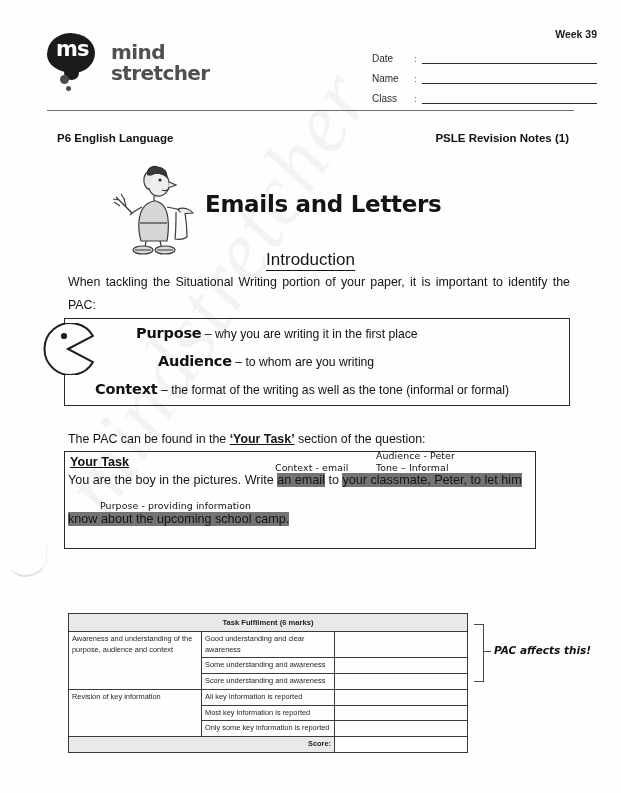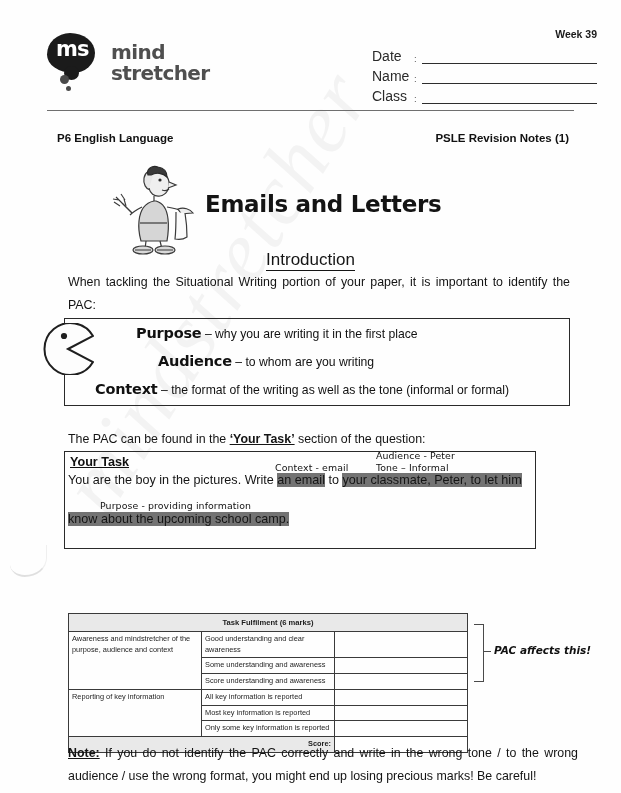--- a/index.html
+++ b/index.html
@@ -139,21 +139,21 @@
     width: 225px;
   }
   .field-row {
     display: flex;
     align-items: flex-end;
     height: 18px;
     margin-bottom: 2px;
   }
   .field-label {
     width: 42px;
-    font-size: 14px;
+    font-size: 10px;
     color: #2a2a2a;
     font-family: "Liberation Sans", sans-serif;
   }
   .field-colon {
     width: 8px;
     font-size: 9.5px;
     color: #555;
   }
   .field-line {
     flex: 1;
@@ -549,35 +549,35 @@
   <div class="anno" id="anno-purpose">Purpose - providing information</div>
 
 
   <table class="rubric">
     <tbody>
       <tr>
         <td class="hdr" colspan="3">Task Fulfilment (6 marks)</td>
       </tr>
 
       <tr>
-        <td class="crit" rowspan="3">Awareness and mindstretcher of the purpose, audience and context</td>
+        <td class="crit" rowspan="3">Awareness and understanding of the purpose, audience and context</td>
         <td class="desc">Good understanding and clear awareness</td>
         <td class="mark">&nbsp;</td>
       </tr>
       <tr>
         <td class="desc">Some understanding and awareness</td>
         <td class="mark">&nbsp;</td>
       </tr>
       <tr>
         <td class="desc">Score understanding and awareness</td>
         <td class="mark">&nbsp;</td>
       </tr>
 
       <tr>
-        <td class="crit" rowspan="3">Reporting of key information</td>
+        <td class="crit" rowspan="3">Revision of key information</td>
         <td class="desc">All key information is reported</td>
         <td class="mark">&nbsp;</td>
       </tr>
       <tr>
         <td class="desc">Most key information is reported</td>
         <td class="mark">&nbsp;</td>
       </tr>
       <tr>
         <td class="desc">Only some key information is reported</td>
         <td class="mark">&nbsp;</td>
@@ -587,17 +587,14 @@
         <td class="score-lbl" colspan="2">Score:</td>
         <td class="score-cell">&nbsp;</td>
       </tr>
     </tbody>
   </table>
 
   <div class="bracket"></div>
   <div class="bracket-dash"></div>
   <div class="bracket-note">PAC affects this!</div>
 
-  <div class="body-para just" id="note-para">
-    <span class="nb">Note:</span><span> If you do not identify the PAC correctly and write in the wrong tone / to the wrong audience / use the wrong format, you might end up losing precious marks! Be careful!</span>
-  </div>
 
 </div>
 
 </body></html>

